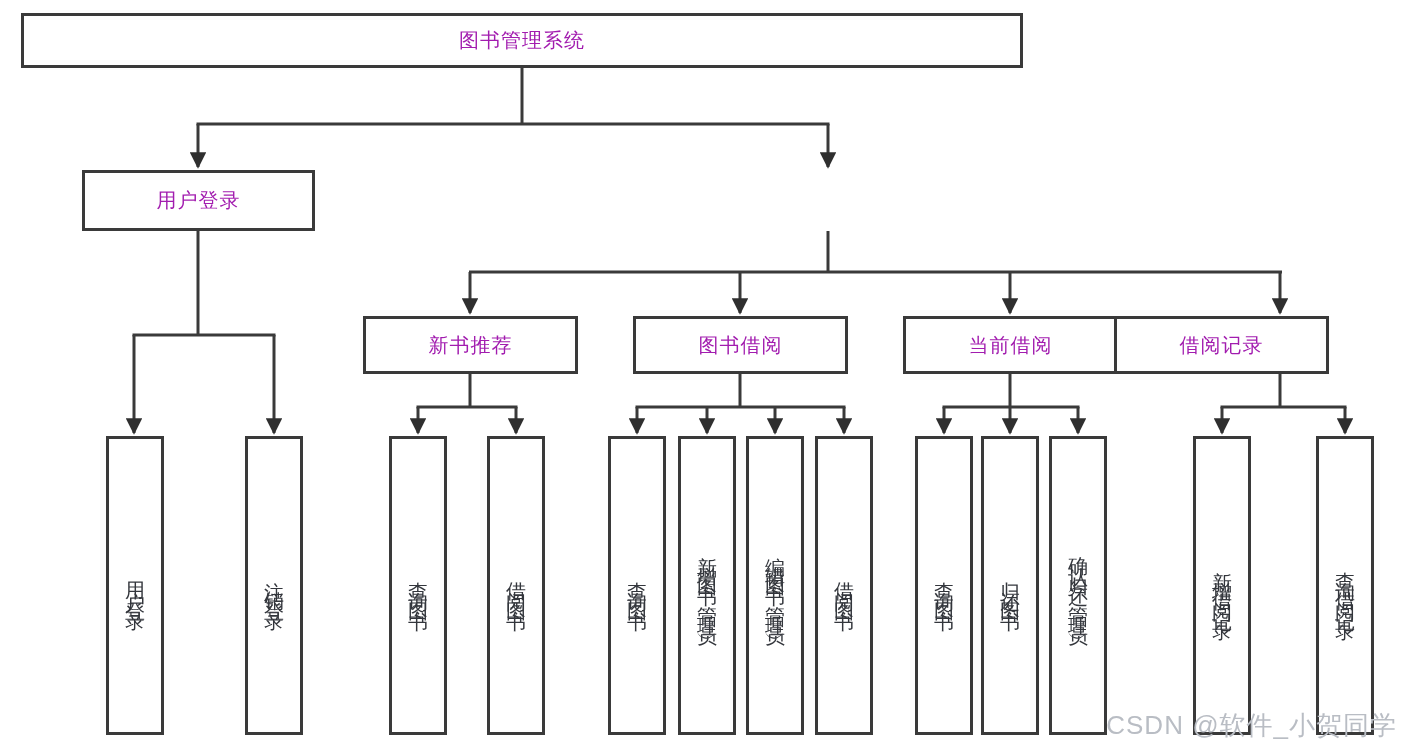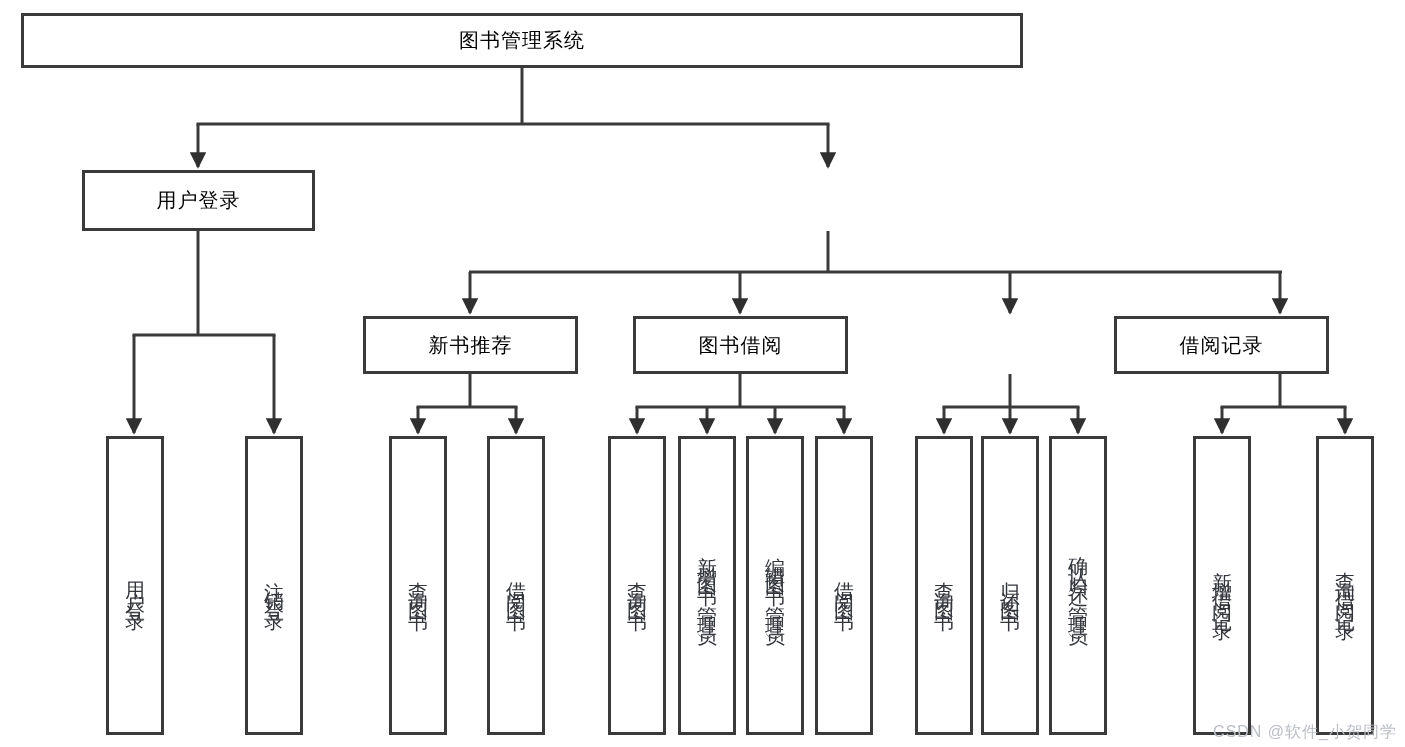--- a/index.html
+++ b/index.html
@@ -6,36 +6,36 @@
   #canvas {
     position:relative; width:1405px; height:747px;
     background:#ffffff; overflow:hidden;
     font-family:"Liberation Sans","DejaVu Sans",sans-serif;
   }
   #connectors { position:absolute; left:0; top:0; pointer-events:none; }
   .hbox {
     position:absolute; box-sizing:border-box;
     border:3px solid #3a3a3a; background:#ffffff;
     display:flex; align-items:center; justify-content:center;
-    font-size:20px; color:#000000; letter-spacing:1px;
+    font-size:20px; color:#a21caf; letter-spacing:1px;
   }
   .vbox {
     position:absolute; box-sizing:border-box;
     width:58px; height:299px; top:436px;
     border:3px solid #3a3a3a; background:#ffffff;
     display:flex; align-items:center; justify-content:center;
   }
   .vbox span {
     writing-mode:vertical-rl; text-orientation:mixed;
     font-size:20px; color:#33363c; line-height:1.05;
     letter-spacing:0.5em;
   }
   #watermark {
     position:absolute; right:8px; bottom:4px;
-    font-size:16px; color:#b9bdc4; letter-spacing:1px;
+    font-size:26px; color:#b9bdc4; letter-spacing:1px;
     white-space:nowrap;
   }
 </style>
 </head>
 <body>
 
 <div id="canvas">
 
   <svg id="connectors" width="1405" height="747">
     <defs>
@@ -99,20 +99,23 @@
   <div class="hbox" style="left:82px; top:170px; width:233px; height:61px;">
     <span>用户登录</span>
   </div>
 
   <div class="hbox" style="left:363px; top:316px; width:215px; height:58px;">
     <span>新书推荐</span>
   </div>
   <div class="hbox" style="left:633px; top:316px; width:215px; height:58px;">
     <span>图书借阅</span>
   </div>
+  <div class="hbox" style="left:903px; top:316px; width:215px; height:58px;">
+    <span>当前借阅</span>
+  </div>
   <div class="hbox" style="left:1114px; top:316px; width:215px; height:58px;">
     <span>借阅记录</span>
   </div>
 
   <div class="vbox" style="left:106px;">
     <span>用户登录</span>
   </div>
   <div class="vbox" style="left:245px;">
     <span>注销登录</span>
   </div>

